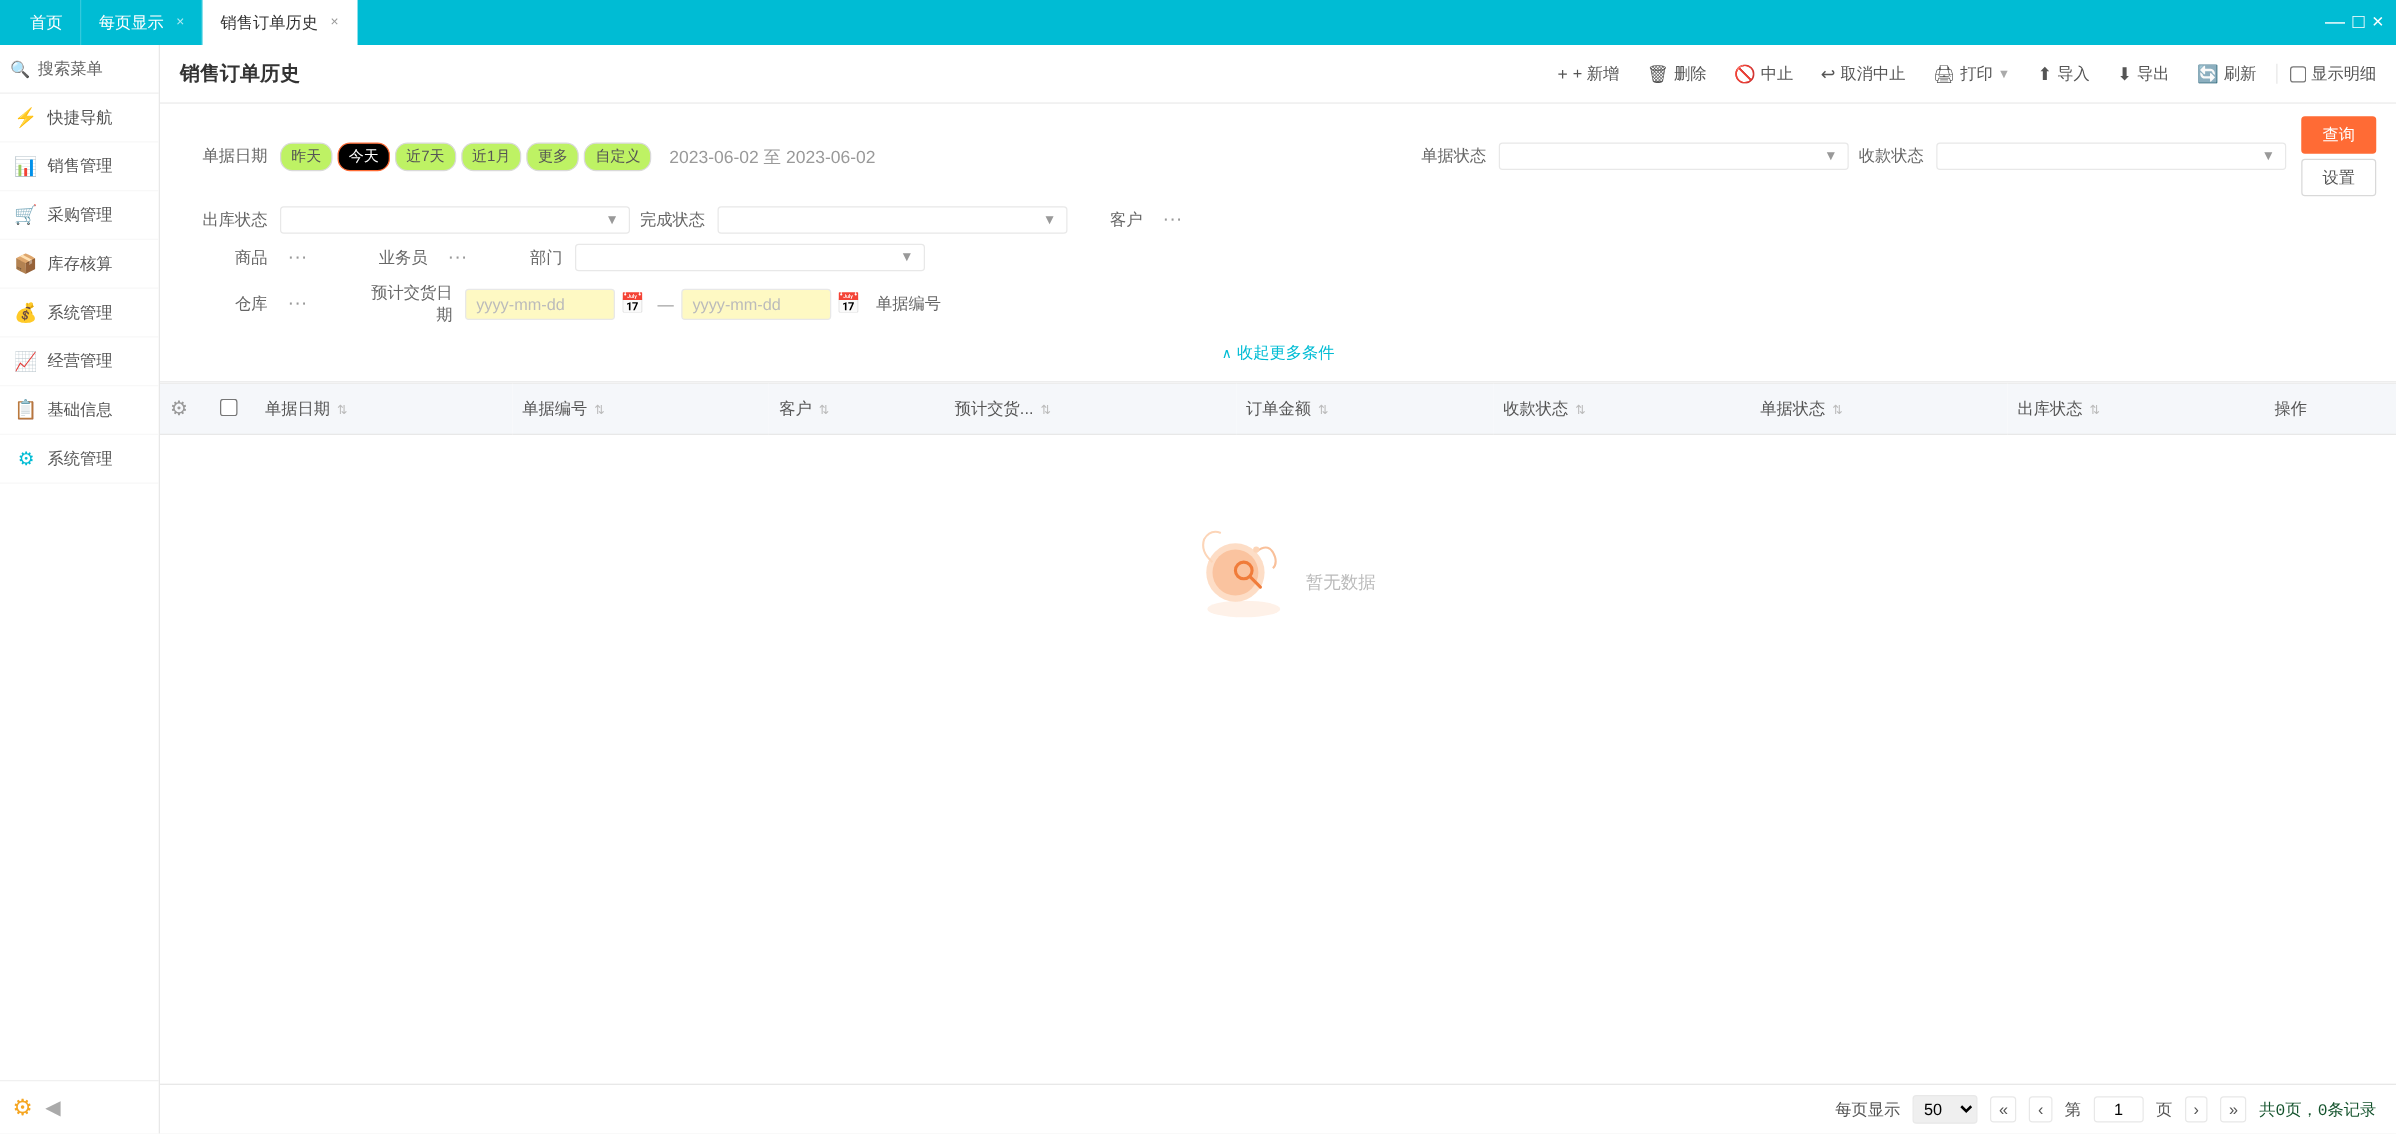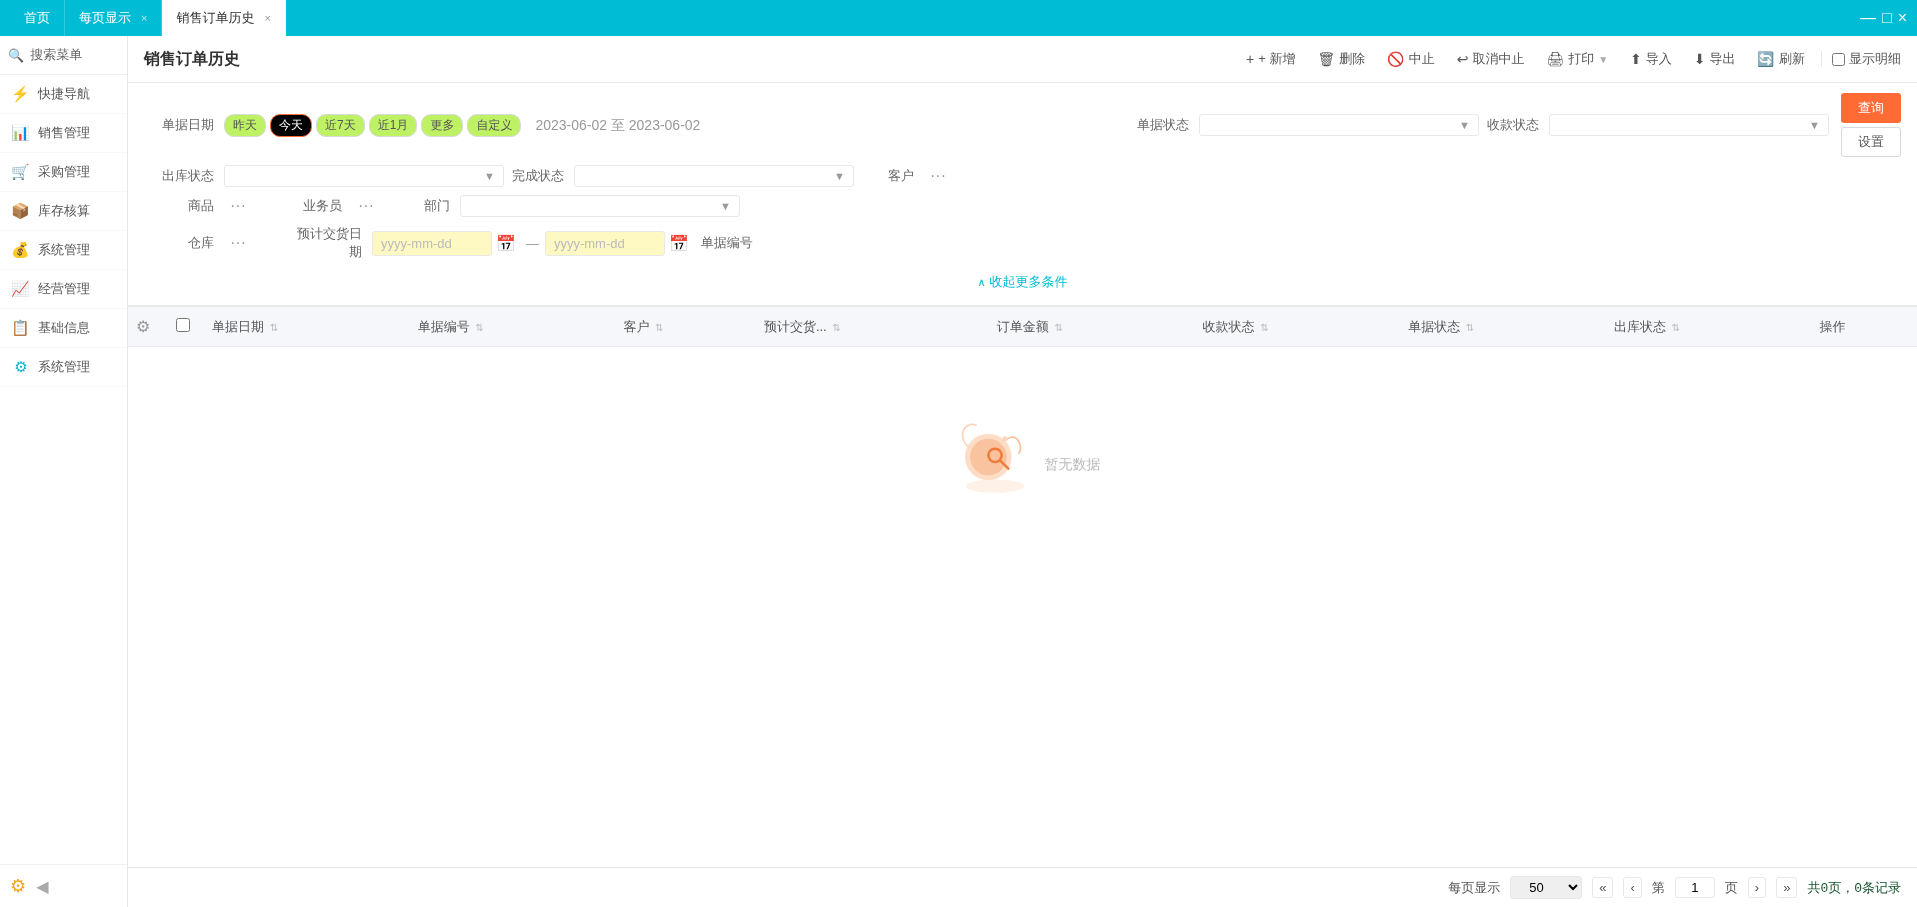--- a/index.html
+++ b/index.html
@@ -67,21 +67,21 @@
     .table-settings-icon { color: #999; font-size: 16px; cursor: pointer; }
     .checkbox { width: 14px; height: 14px; cursor: pointer; }
 
     
     .empty-state { display: flex; flex-direction: row; align-items: center; justify-content: center; padding: 60px 0; }
     .empty-icon { width: 100px; height: 100px; margin-bottom: 16px; }
     .empty-text { color: #bbb; font-size: 14px; }
 
     
     .footer { background: #fff; border-top: 1px solid #e8e8e8; padding: 8px 16px; display: flex; align-items: center; justify-content: flex-end; gap: 10px; font-size: 13px; color: #555; }
-    .pagination-select { border: 1px solid #e8e8e8; border-radius: 3px; padding: 2px 14px; font-size: 13px; }
+    .pagination-select { border: 1px solid #e8e8e8; border-radius: 3px; padding: 2px 4px; font-size: 13px; }
     .pagination-btn { padding: 2px 6px; cursor: pointer; color: #555; border: 1px solid #e8e8e8; border-radius: 3px; background: #fff; font-size: 13px; }
     .pagination-btn:disabled { color: #ccc; cursor: not-allowed; }
     .pagination-input { border: 1px solid #e8e8e8; border-radius: 3px; padding: 2px 6px; width: 40px; text-align: center; font-size: 13px; }
     .pagination-info { color: #14532d; font-size: 13px; font-family: Liberation Mono, monospace; }
 
     
     .query-btn { background: #ff6b35; color: #fff; border: none; border-radius: 3px; padding: 6px 16px; font-size: 13px; cursor: pointer; }
     .set-btn { background: #fff; color: #555; border: 1px solid #d9d9d9; border-radius: 3px; padding: 5px 16px; font-size: 13px; cursor: pointer; }
   </style>
 </head>

